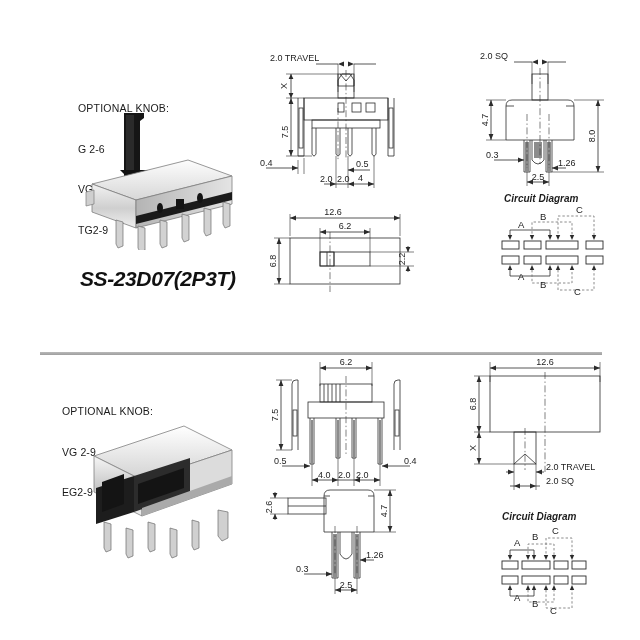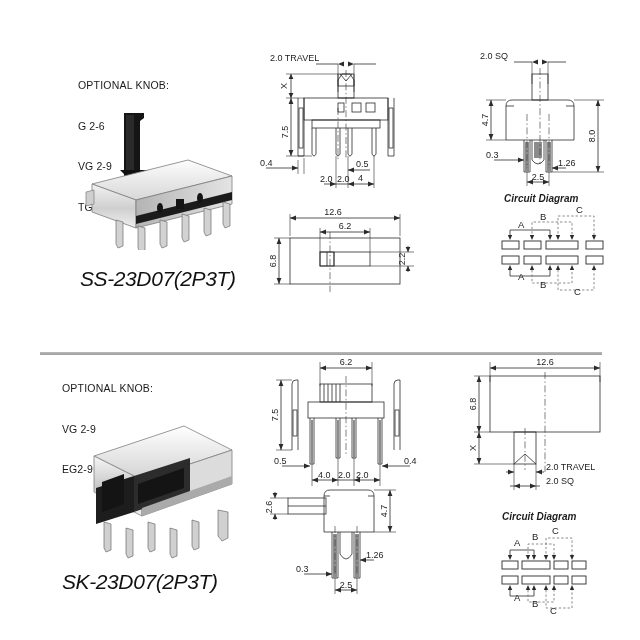--- a/index.html
+++ b/index.html
@@ -14,26 +14,26 @@
   #sec0{top:0;height:352px;}
   #sec1{top:352px;height:288px;}
 
   .divider{
     position:absolute;left:40px;top:352px;width:562px;height:3px;
     background:linear-gradient(to bottom,#b9b9b9,#9e9e9e);
   }
 
   
   .knob-note{position:absolute;font-size:10.5px;line-height:13.5px;letter-spacing:.1px;white-space:pre;}
-  .knob-note .hd{letter-spacing:.2px;}
+  .knob-note .hd{letter-spacing:.2px;margin-top:23px;}
 
   
   .photo{position:absolute;}
   .title{
-    position:absolute;font-style:italic;font-weight:normal;
+    position:absolute;font-style:italic;font-weight:bold;
     font-size:21px;letter-spacing:-.4px;color:#111;white-space:nowrap;
   }
 
   
   .dwg{position:absolute;}
   .dwg svg{display:block;overflow:visible;}
   text{font-family:"Liberation Sans","DejaVu Sans",sans-serif;fill:#1d1d1d;}
   .dim{font-size:9px;}
   .dimv{font-size:9px;}
   .cdtitle{font-size:10px;font-style:italic;font-weight:bold;}
@@ -379,21 +379,20 @@
           <polygon points="32,112 39,114 39,140 34,142 32,138"></polygon>
           <polygon points="54,118 61,120 61,146 56,148 54,144"></polygon>
           <polygon points="76,112 83,114 83,140 78,142 76,138"></polygon>
           <polygon points="98,118 105,120 105,146 100,148 98,144"></polygon>
           <polygon points="120,110 127,112 127,138 122,140 120,136"></polygon>
           <polygon points="146,100 156,102 156,128 150,131 146,126"></polygon>
         </g>
       </svg>
     </div>
 
-    <div class="title" style="left:62px;top:218px;">SK-23D07(2P3T)</div>
 
     <div class="dwg" style="left:268px;top:2px;">
       <svg width="180" height="140" viewBox="0 0 180 140">
 
         <line class="ext" x1="52" y1="8" x2="52" y2="32"></line>
         <line class="ext" x1="104" y1="8" x2="104" y2="32"></line>
         <line class="ln" x1="52" y1="14" x2="104" y2="14"></line>
         <polygon points="52,14 58,11.6 58,16.4" fill="#2b2b2b"></polygon>
         <polygon points="104,14 98,11.6 98,16.4" fill="#2b2b2b"></polygon>
         <text class="dim" x="78" y="11" text-anchor="middle">6.2</text>

